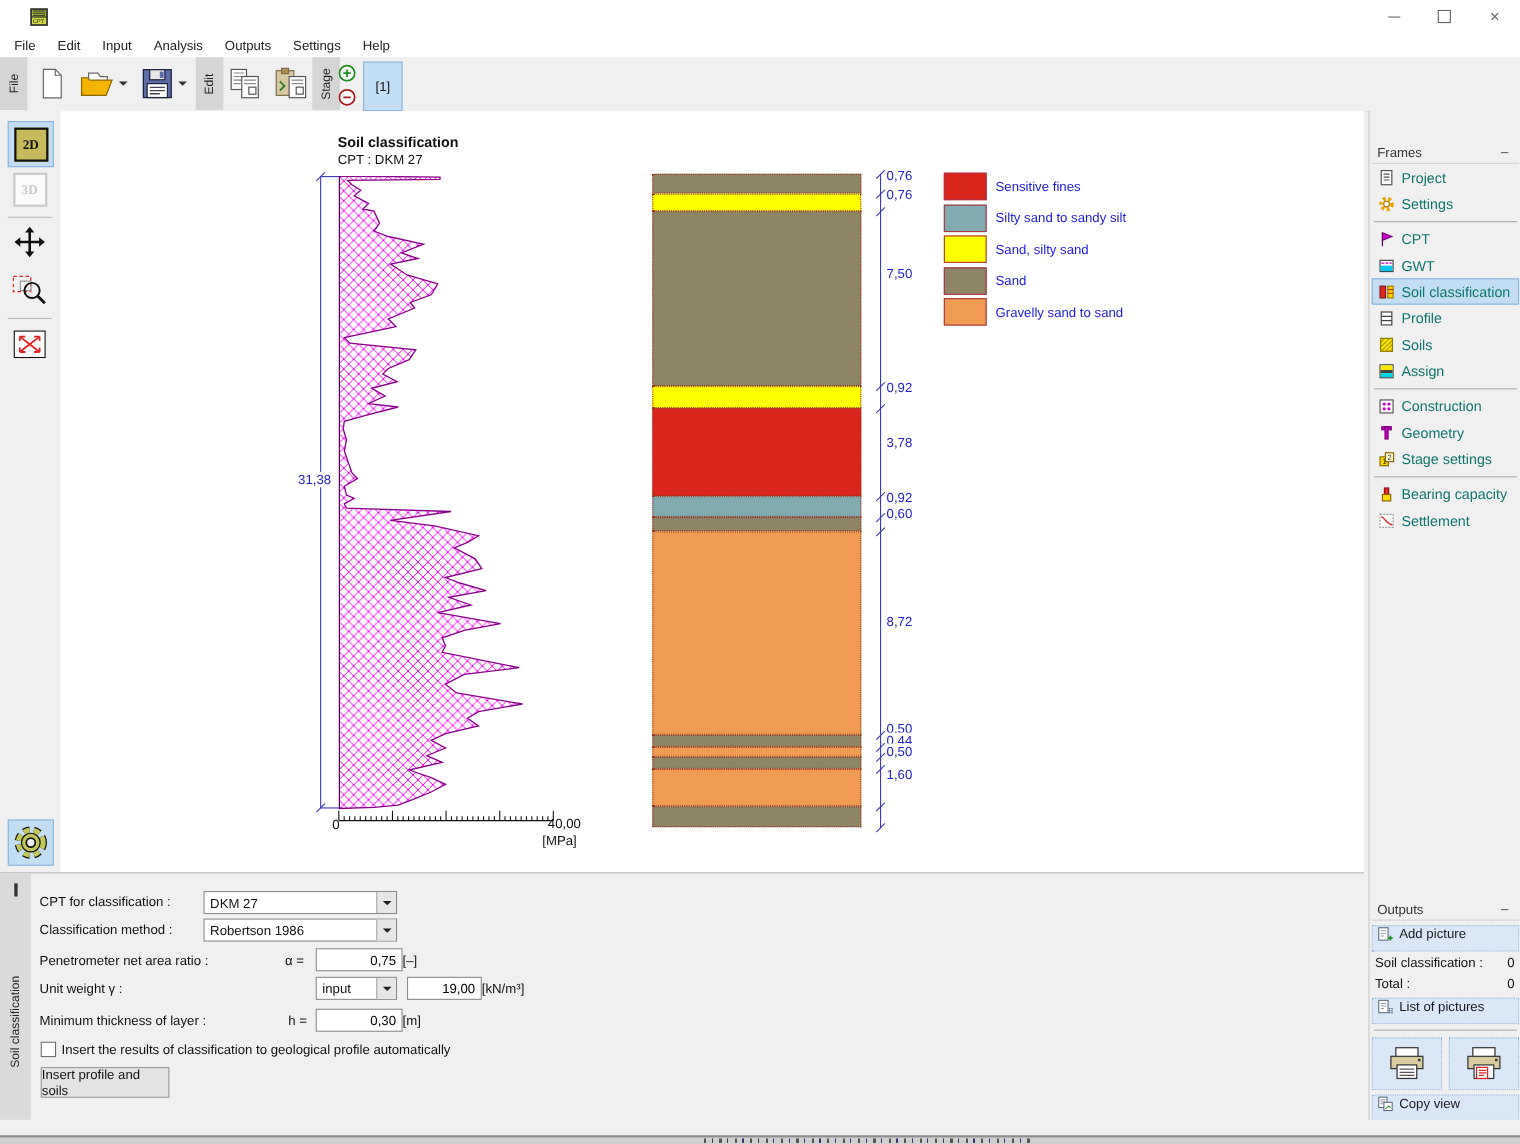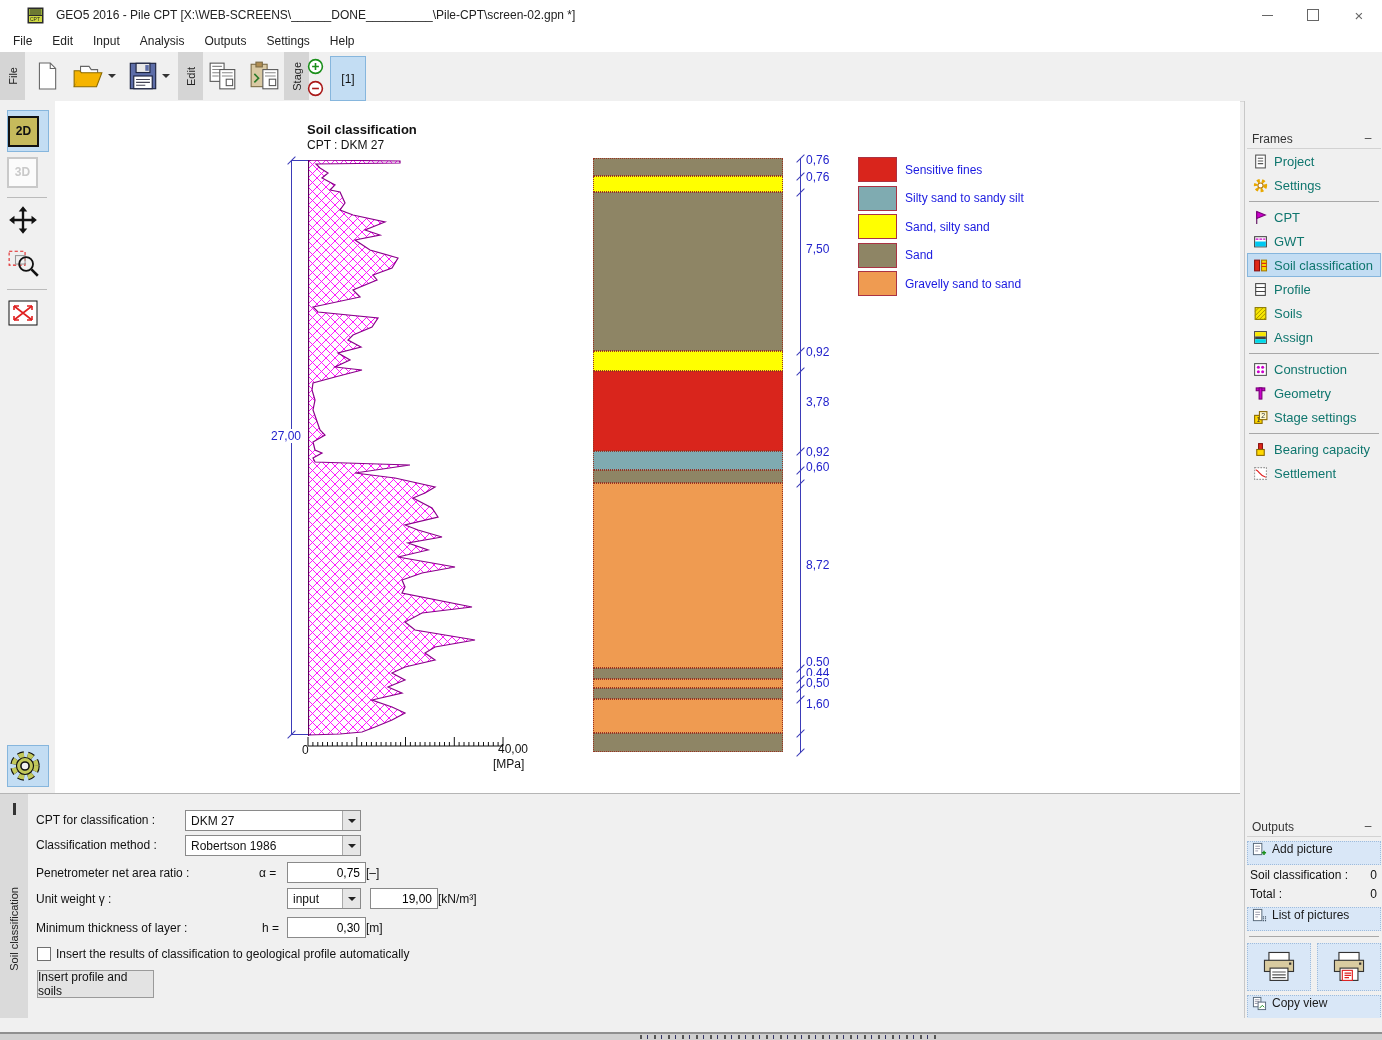--- a/index.html
+++ b/index.html
@@ -22,21 +22,21 @@
   .tb-strip{position:absolute;top:0;width:25px;height:48px;background:#d5d5d5;display:flex;align-items:center;justify-content:center;}
   .vlabel{writing-mode:vertical-rl;transform:rotate(180deg);font-size:11px;color:#222;}
   .tb-btn{position:absolute;top:3px;height:42px;display:flex;align-items:center;justify-content:center;}
   .tb-btn svg{display:block;}
   .dd-arrow{width:0;height:0;border:4px solid transparent;border-top-color:#333;margin-left:4px;margin-top:4px;}
   #stage-one{position:absolute;left:330px;top:4px;width:34px;height:43px;background:#c3ddf3;border:1px solid #86b6dd;
              display:flex;align-items:center;justify-content:center;font-size:12px;color:#111;}
   .stage-pm{position:absolute;width:18px;height:20px;display:flex;align-items:center;justify-content:center;}
   
   #lefttb{position:absolute;left:0;top:101px;width:55px;height:692px;background:#f0f0f0;}
-  .ltb-btn{position:absolute;left:7px;width:40px;height:40px;display:flex;align-items:center;}
+  .ltb-btn{position:absolute;left:7px;width:40px;height:40px;display:flex;align-items:center;justify-content:center;font-family:Liberation Serif, serif;}
   .ltb-sel{background:#c3ddf3;border:1px solid #86b6dd;}
   #icon-2d-box{width:27px;height:27px;background:#c6ba5c;border:2px solid #111;display:flex;align-items:center;justify-content:center;font-weight:bold;font-size:12px;color:#111;}
   #icon-3d-box{width:27px;height:27px;border:2px solid #c9c9c9;display:flex;align-items:center;justify-content:center;font-weight:bold;font-size:12px;color:#c9c9c9;background:#fbfbfb;}
   .ltb-sep{position:absolute;left:7px;width:40px;height:1px;background:#bbb;}
   
   #canvas{position:absolute;left:55px;top:101px;width:1185px;height:692px;background:#ffffff;}
   #chart-title{position:absolute;left:252px;top:21px;font-weight:bold;font-size:13px;color:#111;}
   #chart-subtitle{position:absolute;left:252px;top:37px;font-size:12px;color:#111;}
   .blue{color:#2222cc;}
   #dim-left-line{position:absolute;left:236px;top:59px;width:1px;height:575px;background:#3b3bb8;}
@@ -105,21 +105,20 @@
   <div id="titlebar">
     <span id="app-icon">
       <svg viewBox="0 0 17 17">
           <rect x="0.5" y="0.5" width="16" height="16" fill="#2a2a2a"></rect>
           <rect x="2" y="2" width="13" height="6" fill="#9ab03a"></rect>
           <path d="M3 3h11M3 5h11M3 7h11" stroke="#2a2a2a" stroke-width="0.8"></path>
           <rect x="2" y="9" width="13" height="6" fill="#cdd840"></rect>
           <text x="3" y="14" font-size="5" fill="#222" font-family="sans-serif">CPT</text>
         </svg>
     </span>
-    <span id="title-text">GEO5 2016 - Pile CPT [X:\WEB-SCREENS\______DONE__________\Pile-CPT\screen-02.gpn *]</span>
     <span class="wctl" id="btn-min">
         <i></i>
       </span>
     <span class="wctl" id="btn-max">
         <i></i>
       </span>
     <span class="wctl" id="btn-close">
         <i>×</i>
       </span>
   </div>
@@ -244,21 +243,21 @@
 
   <div id="canvas">
     <div id="chart-title">Soil classification</div>
     <div id="chart-subtitle">CPT : DKM 27</div>
 
     <div id="dim-left-line"></div>
     <div class="dim-h" style="left:236px;top:59px;width:20px;"></div>
     <div class="dim-h" style="left:236px;top:633px;width:20px;"></div>
     <div class="dim-tick" style="left:231px;top:59px;"></div>
     <div class="dim-tick" style="left:231px;top:633px;"></div>
-    <div id="dim-left-label" class="blue">27,00</div>
+    <div id="dim-left-label" class="blue">31,38</div>
 
     <svg id="cpt-svg" width="200" height="576">
       <defs>
         <pattern id="xhatch" width="9" height="9" patternUnits="userSpaceOnUse">
           <path d="M0 9L9 0M-1 1L1 -1M8 10l2-2" stroke="#ff00ff" stroke-width="0.9"></path>
           <path d="M0 0l9 9M-1 8l2 2M8 -1l2 2" stroke="#ff00ff" stroke-width="0.9"></path>
         </pattern>
       </defs>
       <polygon id="cpt-poly" fill="url(#xhatch)" stroke="#8b008b" stroke-width="1.2" points="0,0 92,1 92,3 8,4 12,8 20,13 14,18 27,25 22,30 32,32 37,43 32,50 45,55 77,62 57,70 72,75 47,80 62,90 90,98 84,108 65,115 69,120 45,130 52,137 5,147 10,152 70,158 64,167 45,175 40,180 53,187 30,193 42,200 27,207 54,210 27,217 5,223 4,230 7,240 5,250 12,270 17,275 5,282 7,290 14,293 5,298 7,302 102,305 47,313 87,318 127,327 117,333 105,338 124,348 130,357 97,365 110,370 134,377 100,383 120,390 90,397 147,407 114,413 94,420 97,427 94,433 164,447 114,453 97,462 107,470 167,480 127,487 117,493 127,500 97,507 84,513 97,520 80,527 94,533 64,540 84,547 97,553 84,560 67,567 54,572 32,574 0,575"></polygon>
       <line x1="0.5" y1="0" x2="0.5" y2="576" stroke="#5a005a" stroke-width="1.2"></line>

